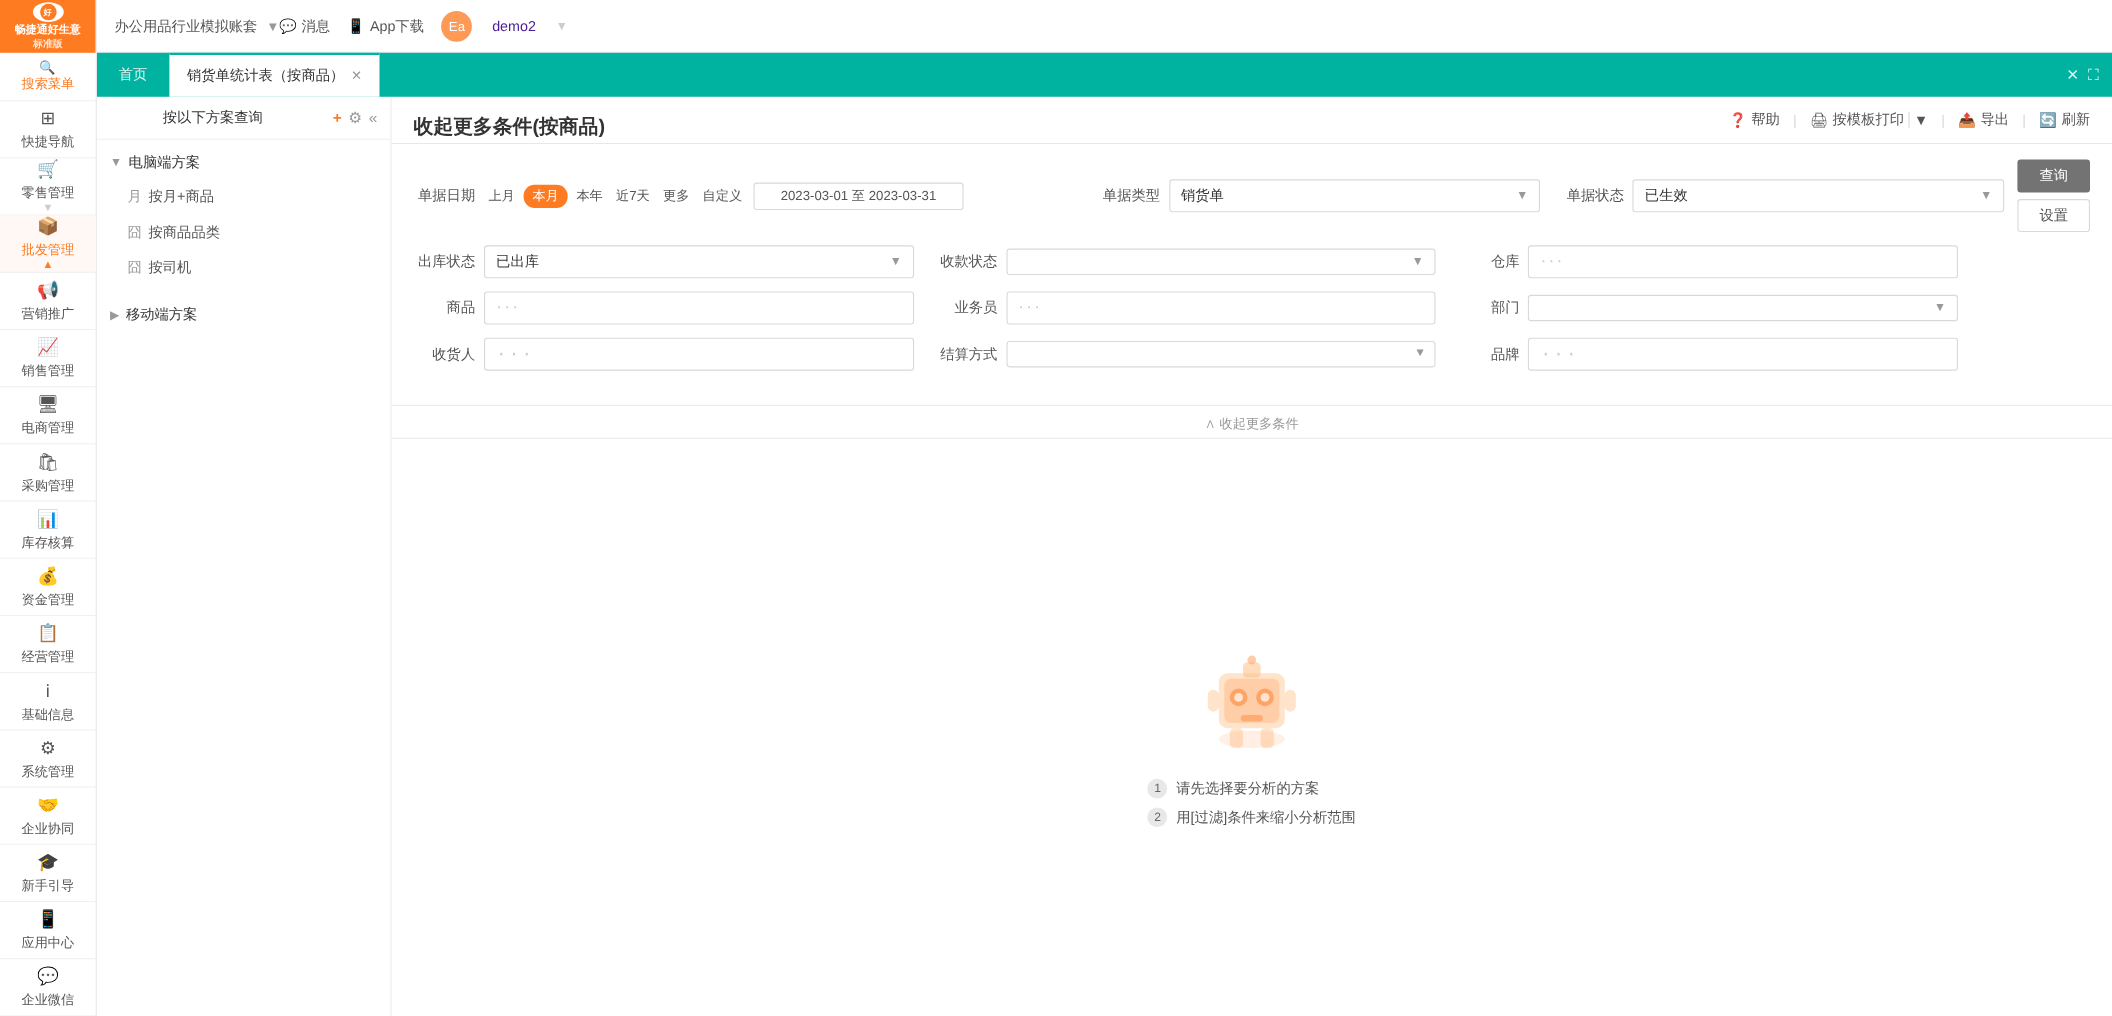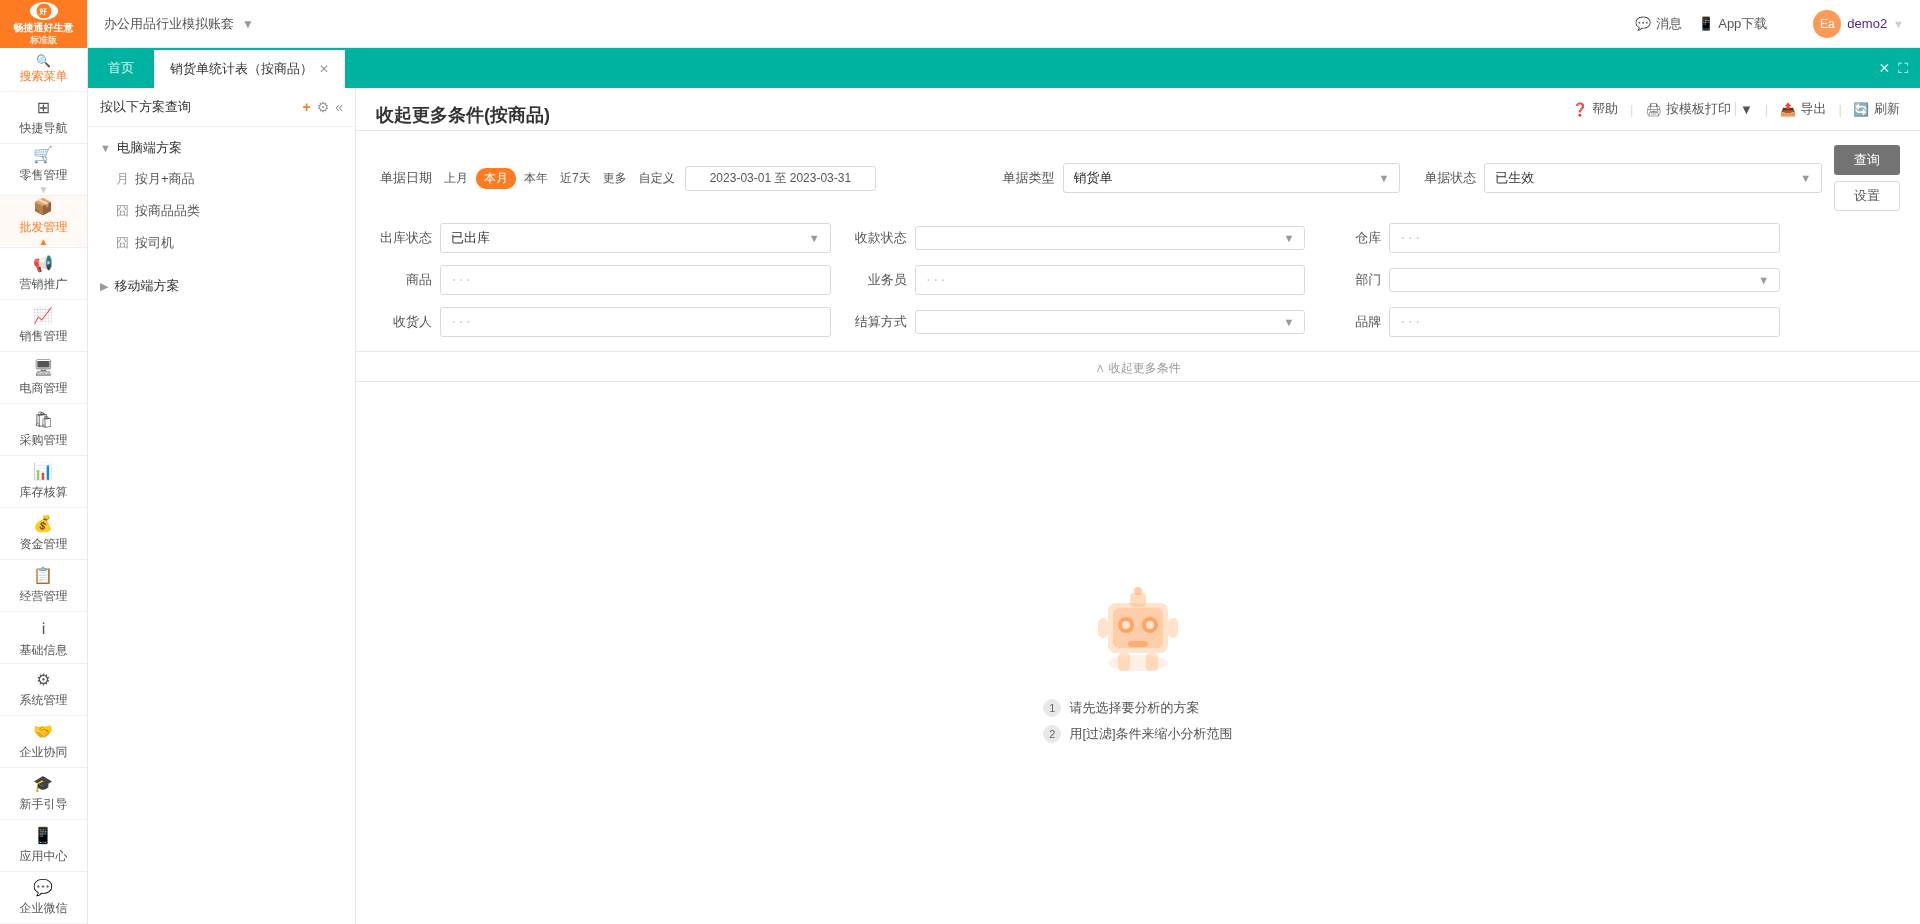--- a/index.html
+++ b/index.html
@@ -68,21 +68,20 @@
     }
 
     
     .top-header {
       height: 48px;
       background: #fff;
       display: flex;
       align-items: center;
       padding: 0 16px;
       border-bottom: 1px solid #e8e8e8;
-      justify-content: space-between;
     }
     .top-header-left {
       display: flex;
       align-items: center;
       gap: 8px;
     }
     .app-name {
       font-size: 13px;
       color: #555;
     }
@@ -172,21 +171,21 @@
       flex-shrink: 0;
       overflow-y: auto;
     }
     .left-panel-header {
       display: flex;
       align-items: center;
       padding: 10px 12px;
       border-bottom: 1px solid #f0f0f0;
       gap: 6px;
     }
-    .left-panel-title { font-size: 13px; color: #333; font-weight: 500; }
+    .left-panel-title { font-size: 13px; color: #333; font-weight: 500; margin-left: 48px; }
     .lph-actions { display: flex; gap: 6px; margin-left: auto; }
     .lph-actions span { font-size: 14px; color: #999; cursor: pointer; }
     .scheme-group { padding: 6px 0; }
     .scheme-group-header {
       display: flex;
       align-items: center;
       padding: 6px 12px;
       font-size: 13px;
       color: #333;
       cursor: pointer;
@@ -248,21 +247,21 @@
       background: #fff;
       padding: 14px 20px;
       border-bottom: 1px solid #e8e8e8;
     }
     .filter-row {
       display: flex;
       align-items: center;
       margin-bottom: 12px;
       gap: 0;
     }
-    .filter-row:last-child { margin-bottom: 0; }
+    .filter-row:last-child { margin-bottom: 17px; font-family: Liberation Mono, monospace; }
     .filter-item {
       display: flex;
       align-items: center;
       flex: 1;
       min-width: 0;
     }
     .filter-label {
       font-size: 13px;
       color: #555;
       white-space: nowrap;
@@ -520,21 +519,21 @@
     </div>
     <div class="top-header-right">
       <div class="icon-btn">
         <span>💬</span>
         <span>消息</span>
       </div>
       <div class="icon-btn">
         <span>📱</span>
         <span>App下载</span>
       </div>
-      <div style="display:flex;align-items:center;gap:6px;cursor:pointer;margin-left:30px;">
+      <div style="display:flex;align-items:center;gap:18px;cursor:pointer;">
         <div class="avatar">Ea</div>
         <span class="user-name">demo2</span>
         <span style="color:#ccc;font-size:11px;">▼</span>
       </div>
     </div>
   </div>
 
   <div class="tab-bar">
     <div class="tab-item tab-bar-home">
       <span>首页</span>

